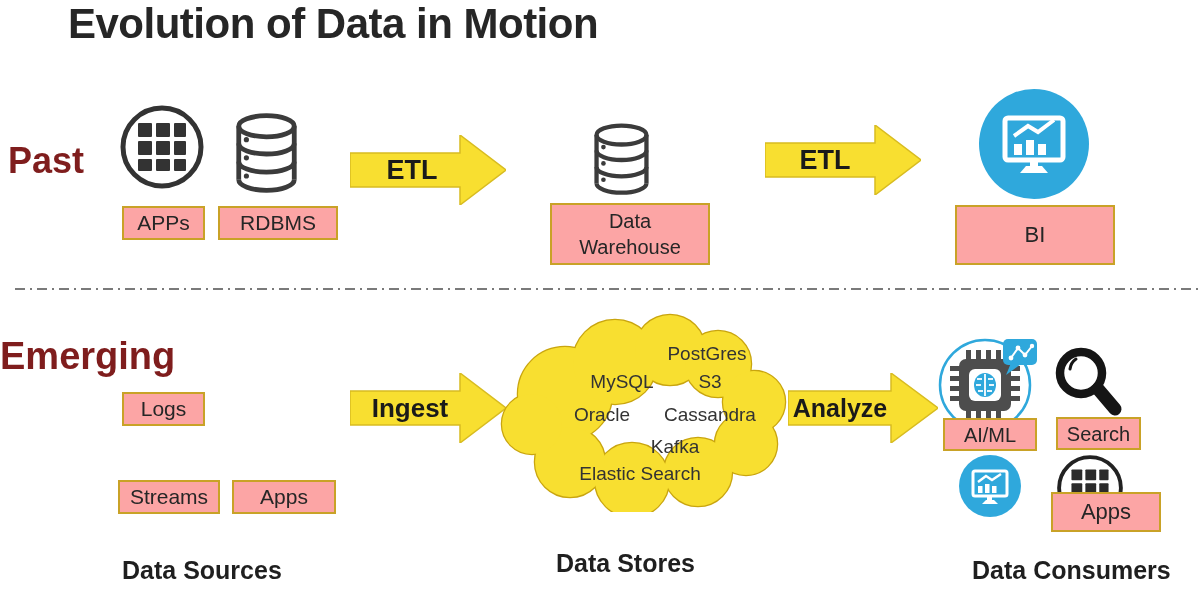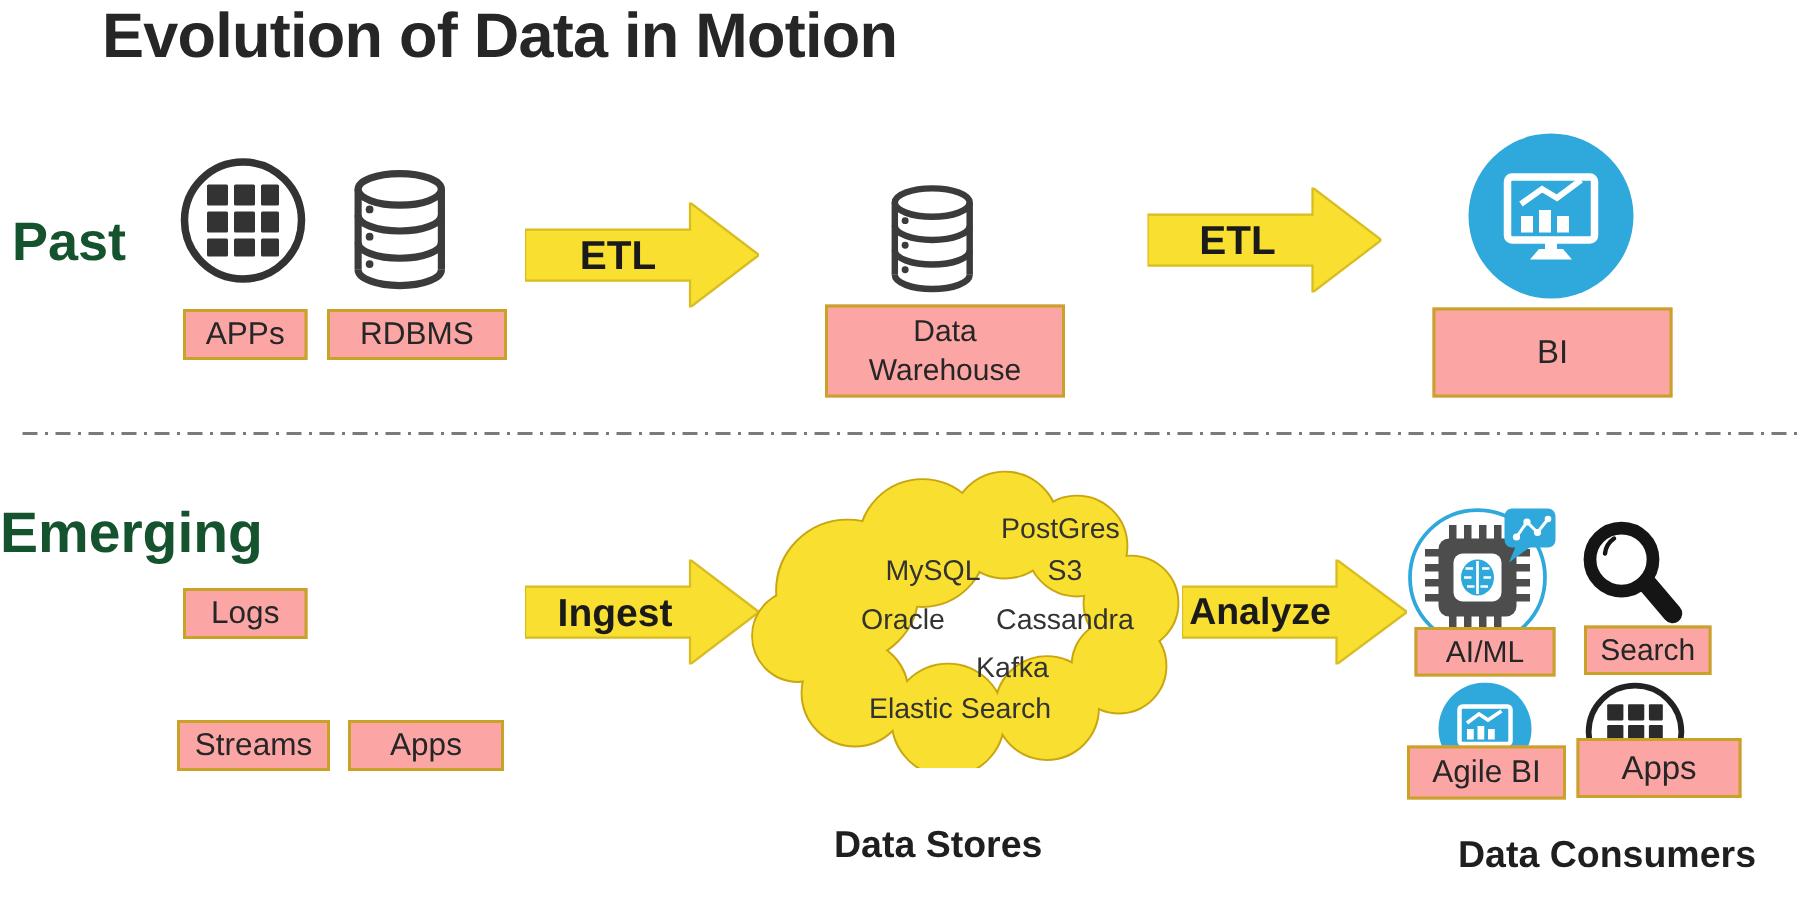--- a/index.html
+++ b/index.html
@@ -1,20 +1,20 @@
 <!DOCTYPE html>
 <html><head>
 <meta charset="utf-8">
 <style>
   * { margin:0; padding:0; box-sizing:border-box; }
   body { font-family:"Liberation Sans", sans-serif; background:#fff; }
   .canvas { position:relative; width:1200px; height:598px; background:#fff; overflow:hidden;border-radius:32px; }
   .abs { position:absolute; }
   .title { font-size:42px; font-weight:700; color:#262626; letter-spacing:-0.5px; }
-  .era { font-weight:700; color:#14532d; }
+  .era { font-weight:700; color:#7f1d1d; }
   .ylabel {
     background:#fca5a5; border:2px solid #C9A227; color:#262626;
     display:flex; align-items:center; justify-content:center;
     font-size:21px; text-align:center; line-height:1.3;
   }
   .collabel { font-size:25px; font-weight:700; color:#1f1f1f; }
   svg { display:block; }
   .arrowtext { font-weight:700; fill:#1a1a1a; }
   .cloudtext { fill:#333; font-size:19px; }
 </style>
@@ -215,34 +215,34 @@
     <rect x="15" y="16" width="34" height="25" rx="2" fill="none" stroke="#fff" stroke-width="3"></rect>
     <polyline points="20,27 28,21 34,25 43,19" fill="none" stroke="#fff" stroke-width="2.4"></polyline>
     <g fill="#fff">
       <rect x="20" y="31" width="4.5" height="7"></rect>
         <rect x="27" y="29" width="4.5" height="9"></rect>
         <rect x="34" y="31" width="4.5" height="7"></rect>
       <rect x="29" y="41" width="5" height="4"></rect>
       <polygon points="24,49 40,49 36,45 28,45"></polygon>
     </g>
   </svg>
-  <div class="abs ylabel" style="left:938px; top:497px; width:106px; height:36px; font-size:21px;">Agile BI</div>
 
   <svg class="abs" style="left:1056px; top:454px;" width="68" height="68" viewBox="0 0 88 88">
     <circle cx="44" cy="44" r="40" fill="#fff" stroke="#222" stroke-width="5"></circle>
     <g fill="#2b2b2b">
       <rect x="20" y="20" width="14" height="14" rx="1"></rect>
         <rect x="38" y="20" width="14" height="14" rx="1"></rect>
         <rect x="56" y="20" width="12" height="14" rx="1"></rect>
       <rect x="20" y="38" width="14" height="14" rx="1"></rect>
         <rect x="38" y="38" width="14" height="14" rx="1"></rect>
         <rect x="56" y="38" width="12" height="14" rx="1"></rect>
       <rect x="20" y="56" width="14" height="12" rx="1"></rect>
         <rect x="38" y="56" width="14" height="12" rx="1"></rect>
         <rect x="56" y="56" width="12" height="12" rx="1"></rect>
     </g>
   </svg>
   <div class="abs ylabel" style="left:1051px; top:492px; width:110px; height:40px; font-size:22px;">Apps</div>
 
+  <div class="abs collabel" style="left:122px; top:556px;">Data Sources</div>
   <div class="abs collabel" style="left:556px; top:549px;">Data Stores</div>
   <div class="abs collabel" style="left:972px; top:556px;text-align:right;">Data Consumers</div>
 
 </div>
 
 </body></html>

